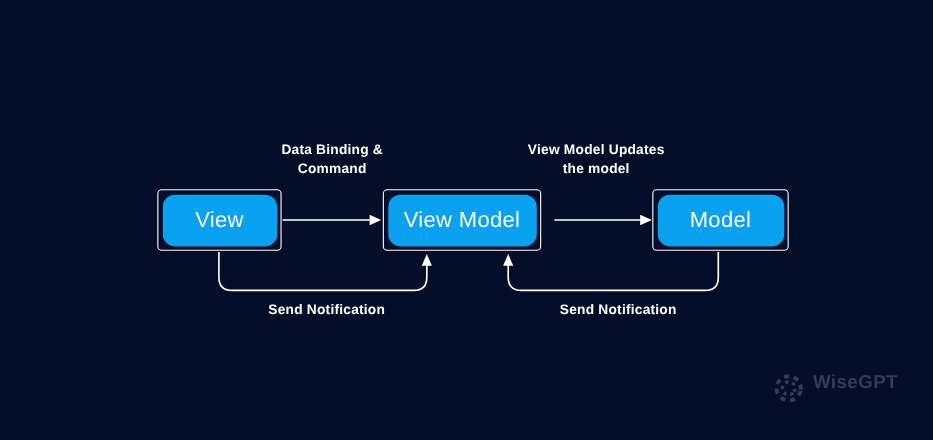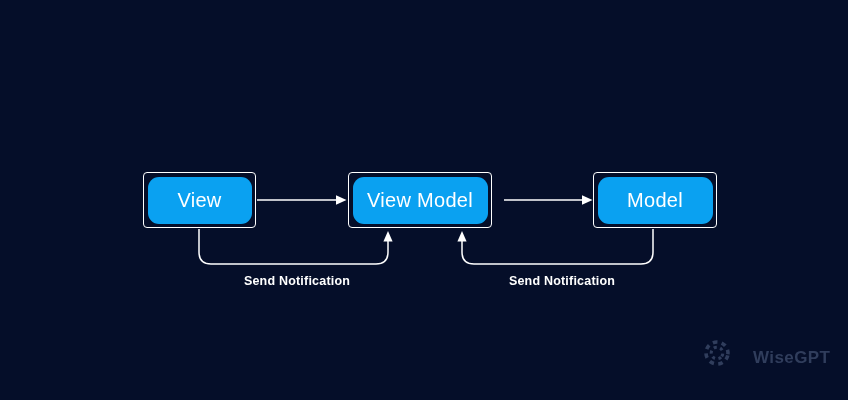--- a/index.html
+++ b/index.html
@@ -56,22 +56,22 @@
     line-height: 16.5px;
     text-align: center;
     white-space: pre-line;
     letter-spacing: 0.2px;
   }
   .brand {
     position: absolute;
     left: 702px;
     top: 338px;
     display: flex;
-    align-items: flex-end;
-    gap: 21px;
+    align-items: flex-start;
+    gap: 7px;
   }
   .brand-text {
     color: #303D5C;
     font-size: 17px;
     font-weight: 700;
     letter-spacing: 0.4px;
   }
 </style>
 </head>
 <body>
@@ -108,21 +108,25 @@
       <span class="node-label">View Model</span>
     </div>
   </div>
 
   <div class="node" style="left:593px; top:172px; width:124px; height:56px;">
     <div class="node-inner">
       <span class="node-label">Model</span>
     </div>
   </div>
 
+  <div class="edge-label" style="left:222px; top:128px; width:160px;">Data Binding &amp;
+Command</div>
 
+  <div class="edge-label" style="left:452px; top:128px; width:180px;">View Model Updates
+the model</div>
 
   <div class="edge-label" style="left:215px; top:273px; width:164px;">Send Notification</div>
 
   <div class="edge-label" style="left:480px; top:273px; width:164px;">Send Notification</div>
 
   <div class="brand">
     <svg width="30" height="30" viewBox="0 0 30 30" xmlns="http://www.w3.org/2000/svg">
       <g stroke="#303D5C" fill="none">
         <circle cx="15" cy="15" r="11" stroke-width="3.6" stroke-dasharray="4.6 4.4" transform="rotate(12 15 15)"></circle>
         <circle cx="15" cy="15" r="5.8" stroke-width="3.1" stroke-dasharray="3 3.3" transform="rotate(46 15 15)"></circle>

